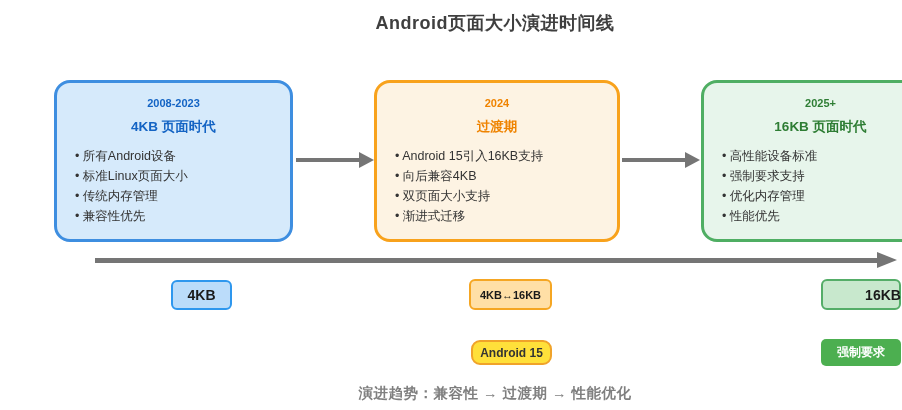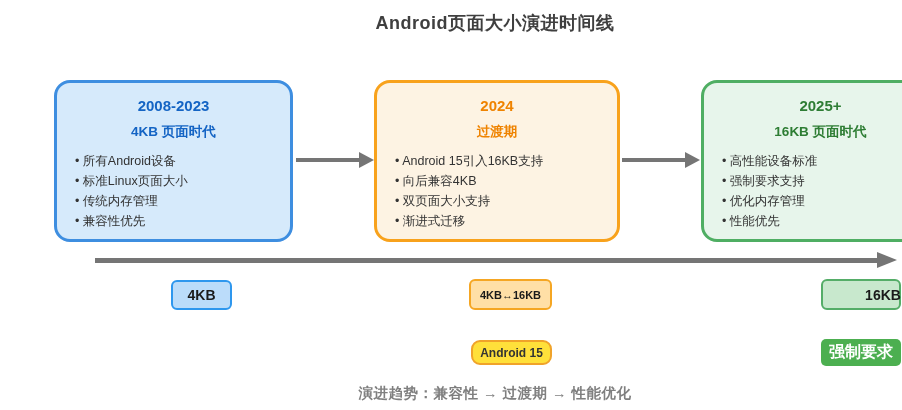--- a/index.html
+++ b/index.html
@@ -29,21 +29,21 @@
     border-radius: 16px;
     border: 3px solid;
     box-sizing: border-box;
   }
   .stage-0 { left: 10px;  width: 239px; }
   .stage-1 { left: 330px; width: 246px; }
   .stage-2 { left: 657px; width: 239px; }
   .stage-period {
     margin-top: 14px;
     text-align: center;
-    font-size: 15px;
+    font-size: 11px;
     font-weight: bold;
   }
   .stage-name {
     margin-top: 9px;
     text-align: center;
     font-size: 13.5px;
     font-weight: bold;
   }
   .stage-bullets {
     margin: 10px 0 0 0;
@@ -103,21 +103,21 @@
     align-items: center;
     justify-content: center;
     font-weight: bold;
     white-space: nowrap;
     text-align: center;
   }
   .badge-4kb      { left: 127px; top: 280px; width: 61px; height: 30px; font-size: 14px; }
   .badge-dual     { left: 425px; top: 279px; width: 83px; height: 31px; font-size: 11px; }
   .badge-16kb     { left: 777px; top: 279px; width: 80px; height: 31px; font-size: 14px; }
   .badge-android15 { left: 427px; top: 340px; width: 81px; height: 25px; font-size: 12px; border-radius: 9px; }
-  .badge-mandatory { left: 777px; top: 339px; width: 80px; height: 27px; font-size: 16px; border-radius: 5px; border: none; }
+  .badge-mandatory { left: 777px; top: 339px; width: 80px; height: 27px; font-size: 12px; border-radius: 5px; border: none; }
   
   .footer {
     position: absolute;
     top: 384px; left: 0; right: 0;
     text-align: center;
     font-size: 14.5px;
     font-weight: bold;
     letter-spacing: 0.5px;
   }
 </style>

